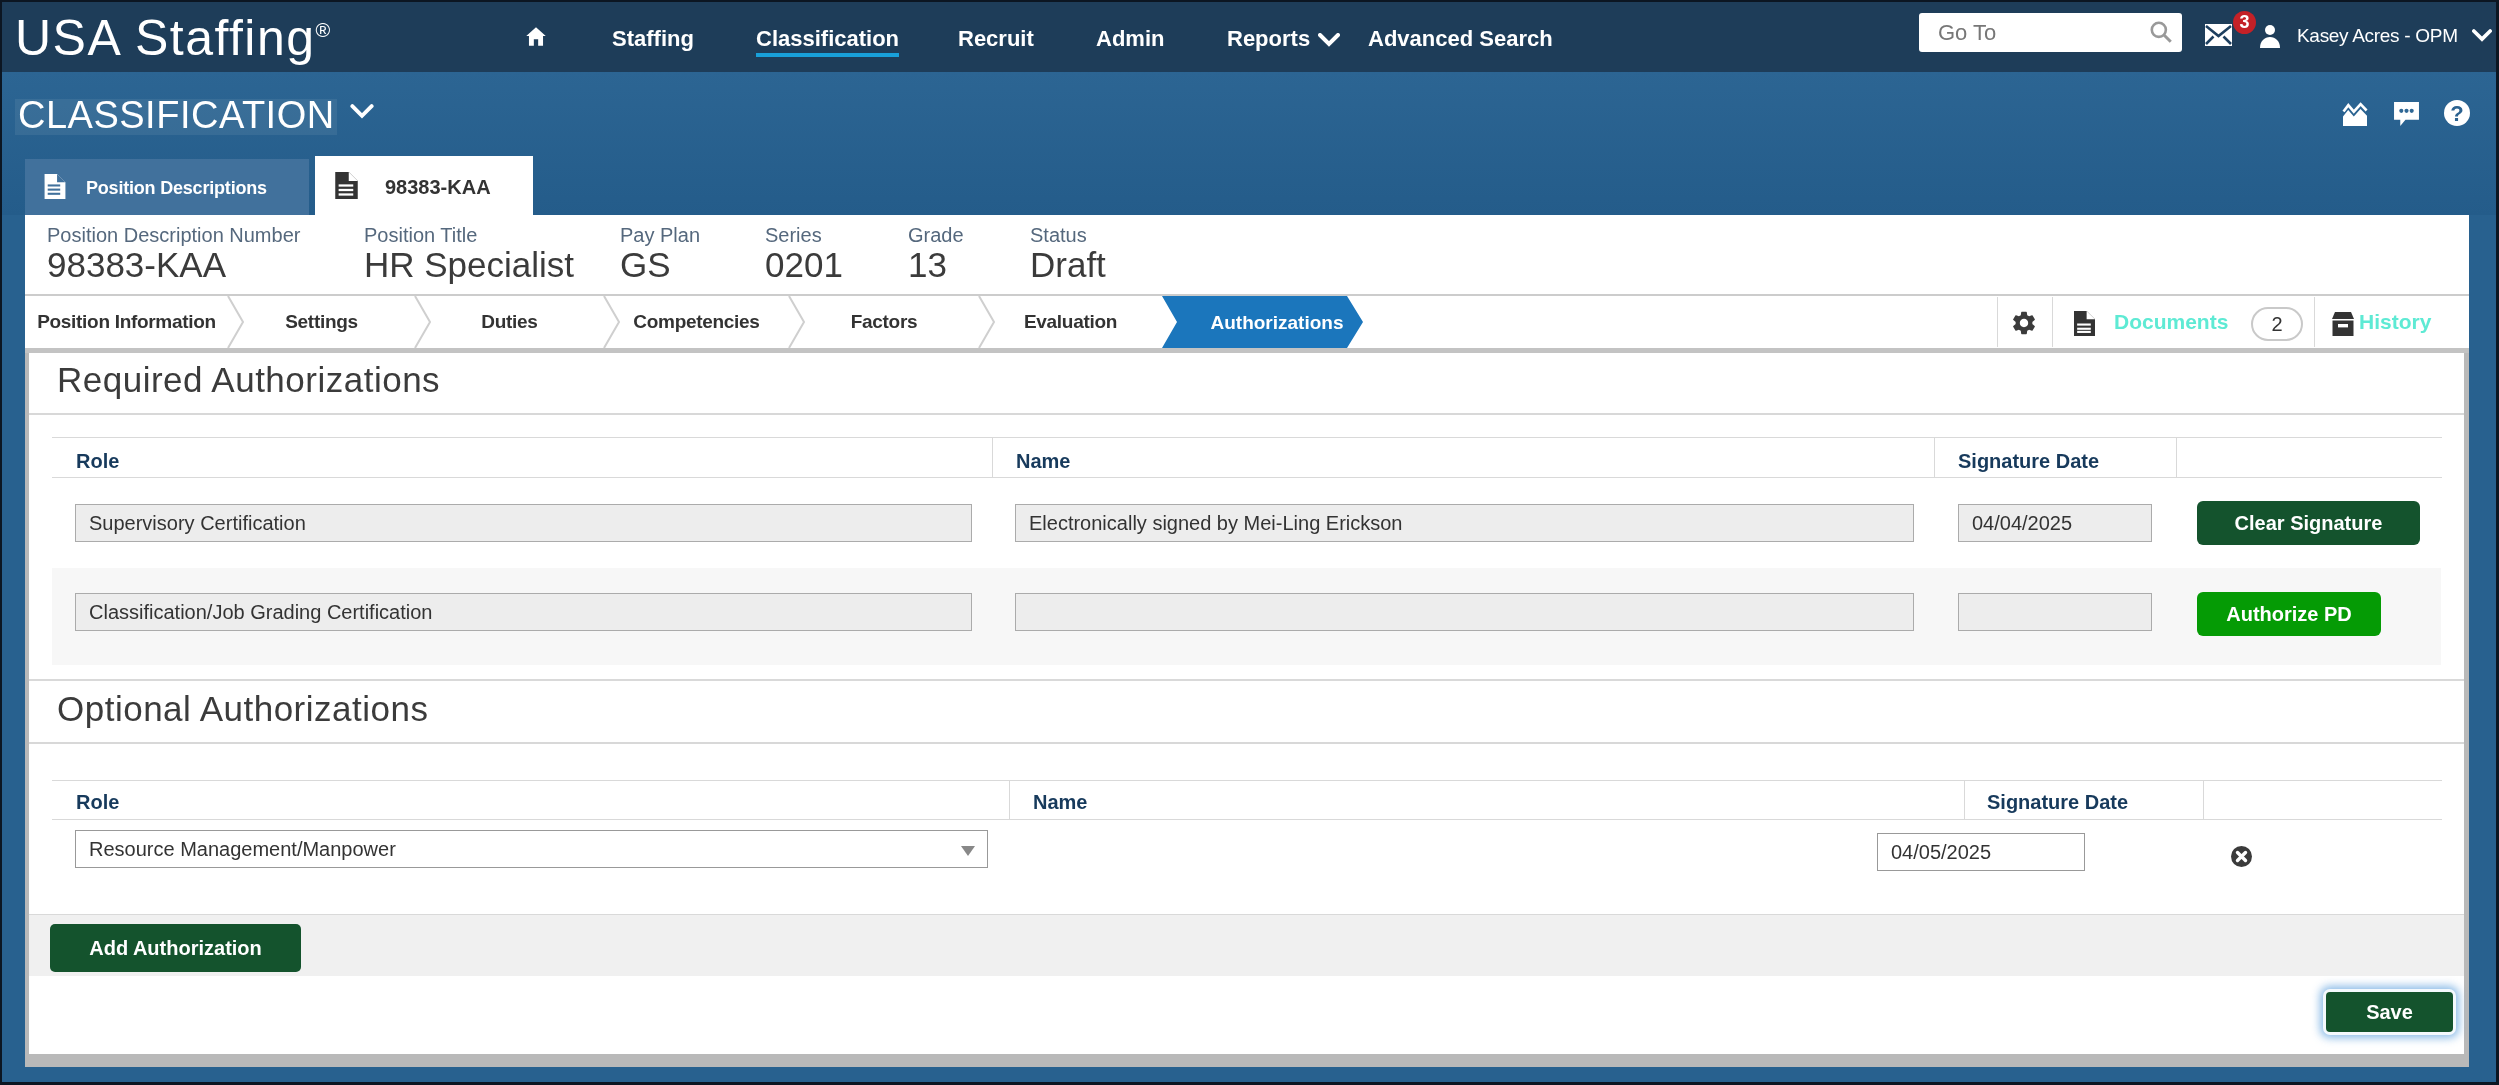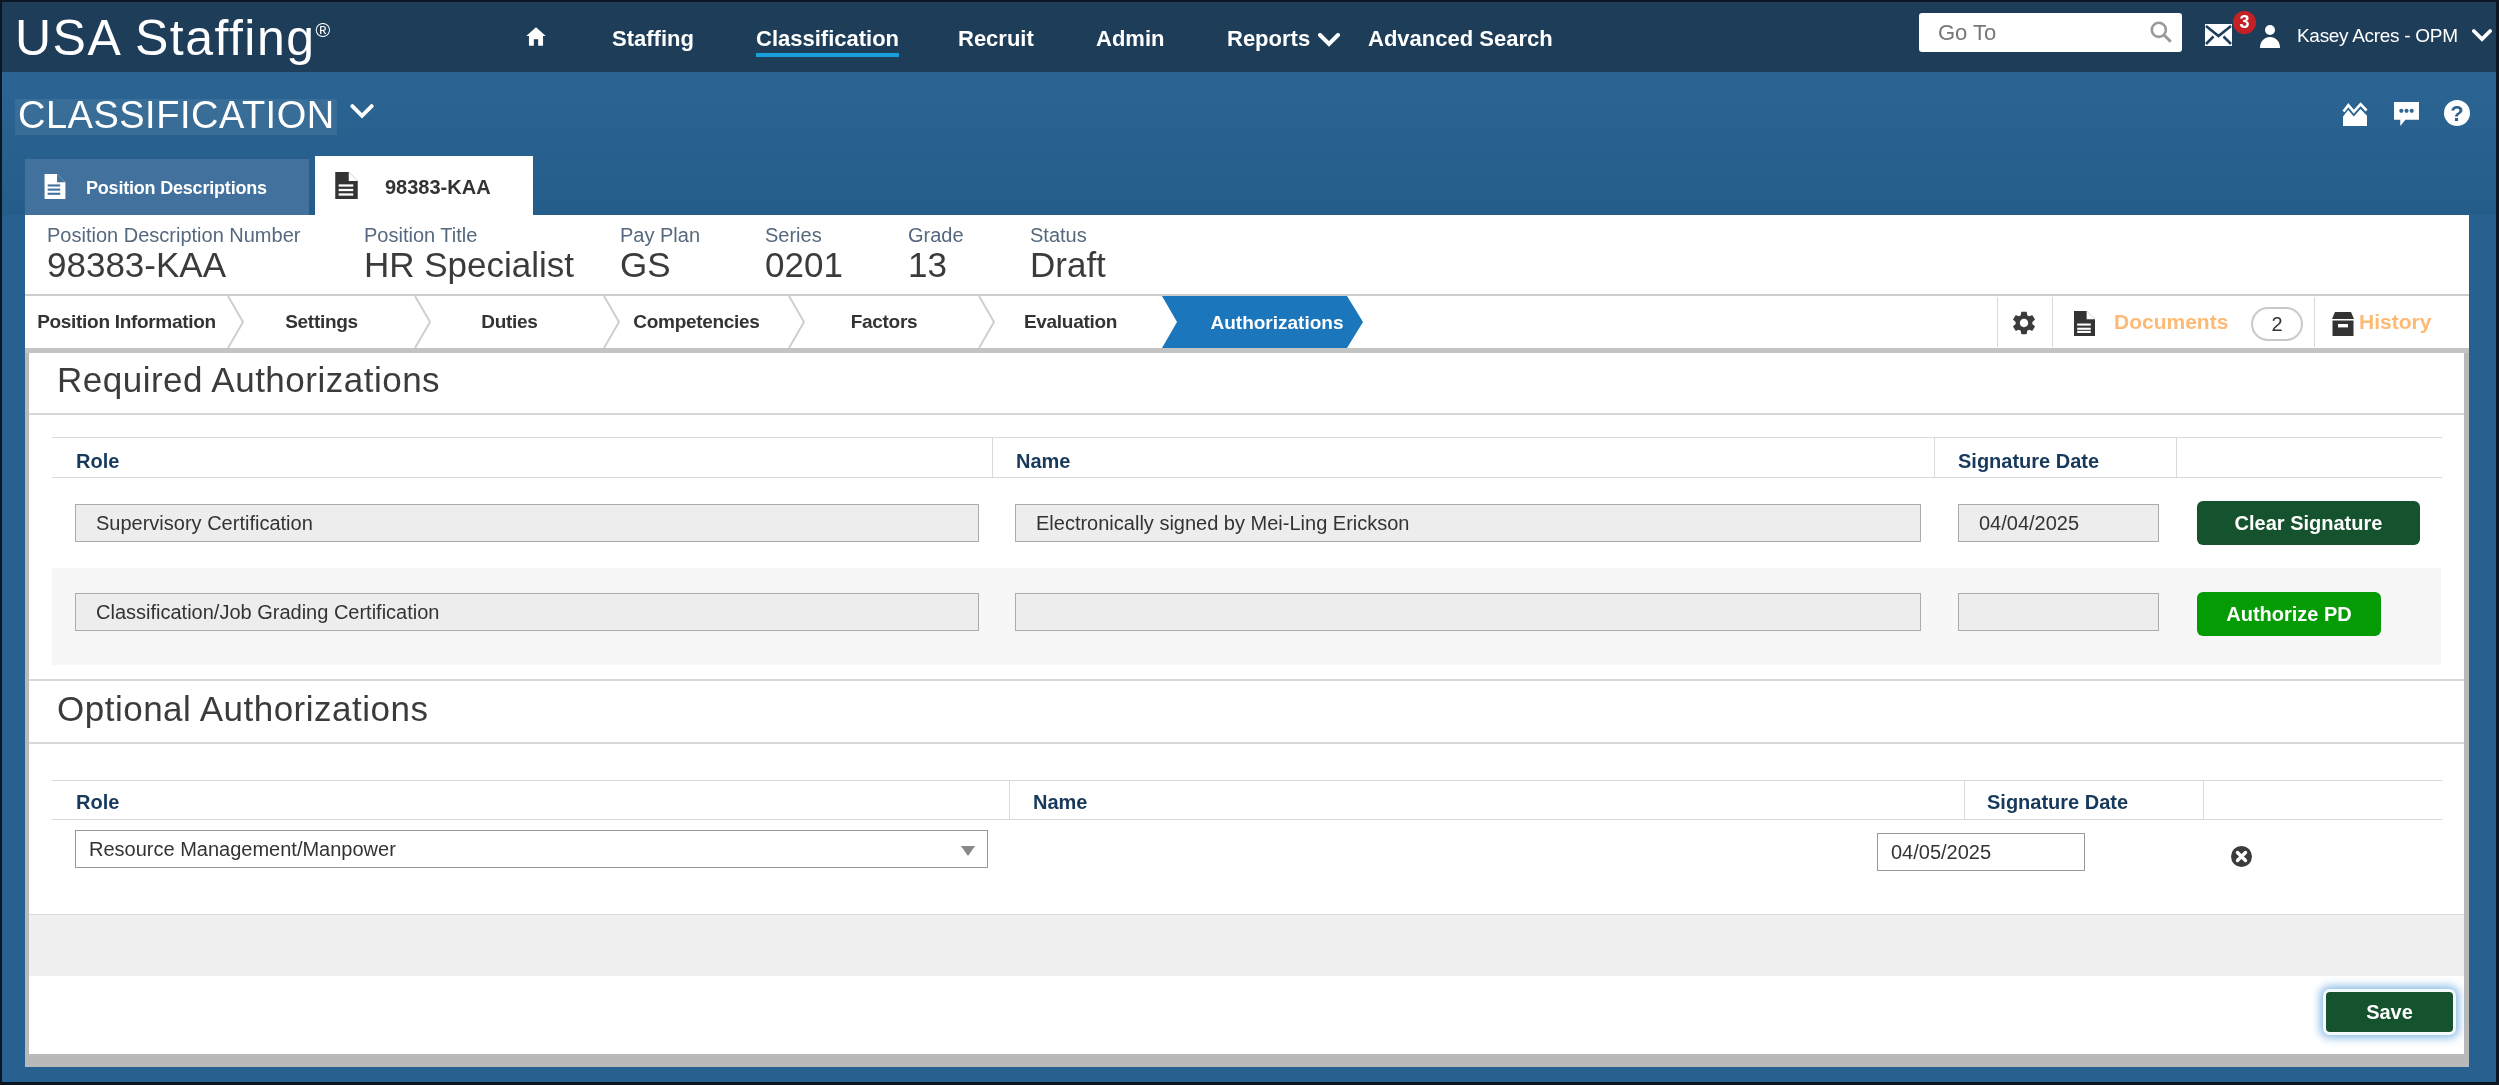--- a/index.html
+++ b/index.html
@@ -17,26 +17,26 @@
   .logo sup{font-size:20px;}
   .nav{color:#fff;font-size:22px;font-weight:700;top:24px;white-space:nowrap;}
   .clsf{left:16px;top:92px;color:#fff;font-size:38px;letter-spacing:0.5px;font-weight:400;}
   .tab1{left:23px;top:157px;width:284px;height:56px;background:#41719c;}
   .tab2{left:313px;top:154px;width:218px;height:61px;background:#fff;}
   .tabtxt1{left:84px;top:176px;color:#fff;font-size:18px;font-weight:700;letter-spacing:-0.2px;white-space:nowrap;}
   .tabtxt2{left:383px;top:174px;color:#333;font-size:20px;font-weight:700;}
   .flabel{top:222px;color:#55687d;font-size:20px;}
   .fval{top:243px;color:#3b3b3b;font-size:35px;}
   .step{top:294px;height:64px;line-height:52px;text-align:center;color:#333;font-size:19px;font-weight:700;letter-spacing:-0.3px;white-space:nowrap;}
-  .ric{top:294px;height:52px;line-height:52px;color:#fdba74;font-size:21px;font-weight:700;}
+  .ric{top:294px;height:52px;line-height:52px;color:#5eead4;font-size:21px;font-weight:700;}
   .vsep{top:295px;width:1px;height:50px;background:#d9d9d9;}
   .h2{left:27px;width:2407px;color:#3b3b3b;font-size:35px;letter-spacing:0.5px;line-height:41px;border-bottom:2px solid #d8d8d8;padding:0 0 13px 28px;}
   .thline{background:#d9d9d9;height:1px;}
   .th{color:#173a5c;font-size:20px;font-weight:700;}
-  .inp{background:#ededed;border:1px solid #ababab;color:#333;font-size:20px;line-height:36px;padding-left:20px;}
+  .inp{background:#ededed;border:1px solid #ababab;color:#333;font-size:20px;line-height:36px;padding-left:13px;}
   .winp{background:#fff;border:1px solid #999;color:#333;font-size:20px;line-height:36px;padding-left:13px;}
   .btn{border-radius:6px;background:#14532d;color:#fff;font-size:20px;font-weight:700;text-align:center;}
   .row2{left:50px;width:2389px;background:#f7f7f7;}
 </style>
 </head>
 <body>
 <div class="abs page">
   <div class="abs topbar"></div>
   <div class="abs midband"></div>
 
@@ -200,14 +200,15 @@
   <svg class="abs" style="left:959px;top:844px" width="14" height="10" viewBox="0 0 14 10">
       <path fill="#888" d="M0 0h14L7 10z"></path>
     </svg>
   <div class="abs winp" style="left:1875px;top:831px;width:193px;">04/05/2025</div>
   <svg class="abs" style="left:2229px;top:844px" width="21" height="21" viewBox="0 0 21 21">
       <circle cx="10.5" cy="10.5" r="10.5" fill="#3b3b3b"></circle>
       <path stroke="#fff" stroke-width="3.4" stroke-linecap="round" d="M6.5 6.5l8 8M14.5 6.5l-8 8"></path>
     </svg>
   <div class="abs thline" style="left:27px;top:912px;width:2435px;"></div>
   <div class="abs" style="left:27px;top:913px;width:2435px;height:61px;background:#f0f0f0;"></div>
+  <div class="abs btn" style="left:48px;top:922px;width:251px;height:48px;line-height:48px;border-radius:5px;">Add Authorization</div>
   <div class="abs btn" style="left:2324px;top:990px;width:127px;height:40px;line-height:40px;border-radius:4px;box-shadow:0 0 0 3px #f4f9fd,0 0 9px 6px rgba(110,170,225,.8);">Save</div>
 </div>
 
 </body></html>

